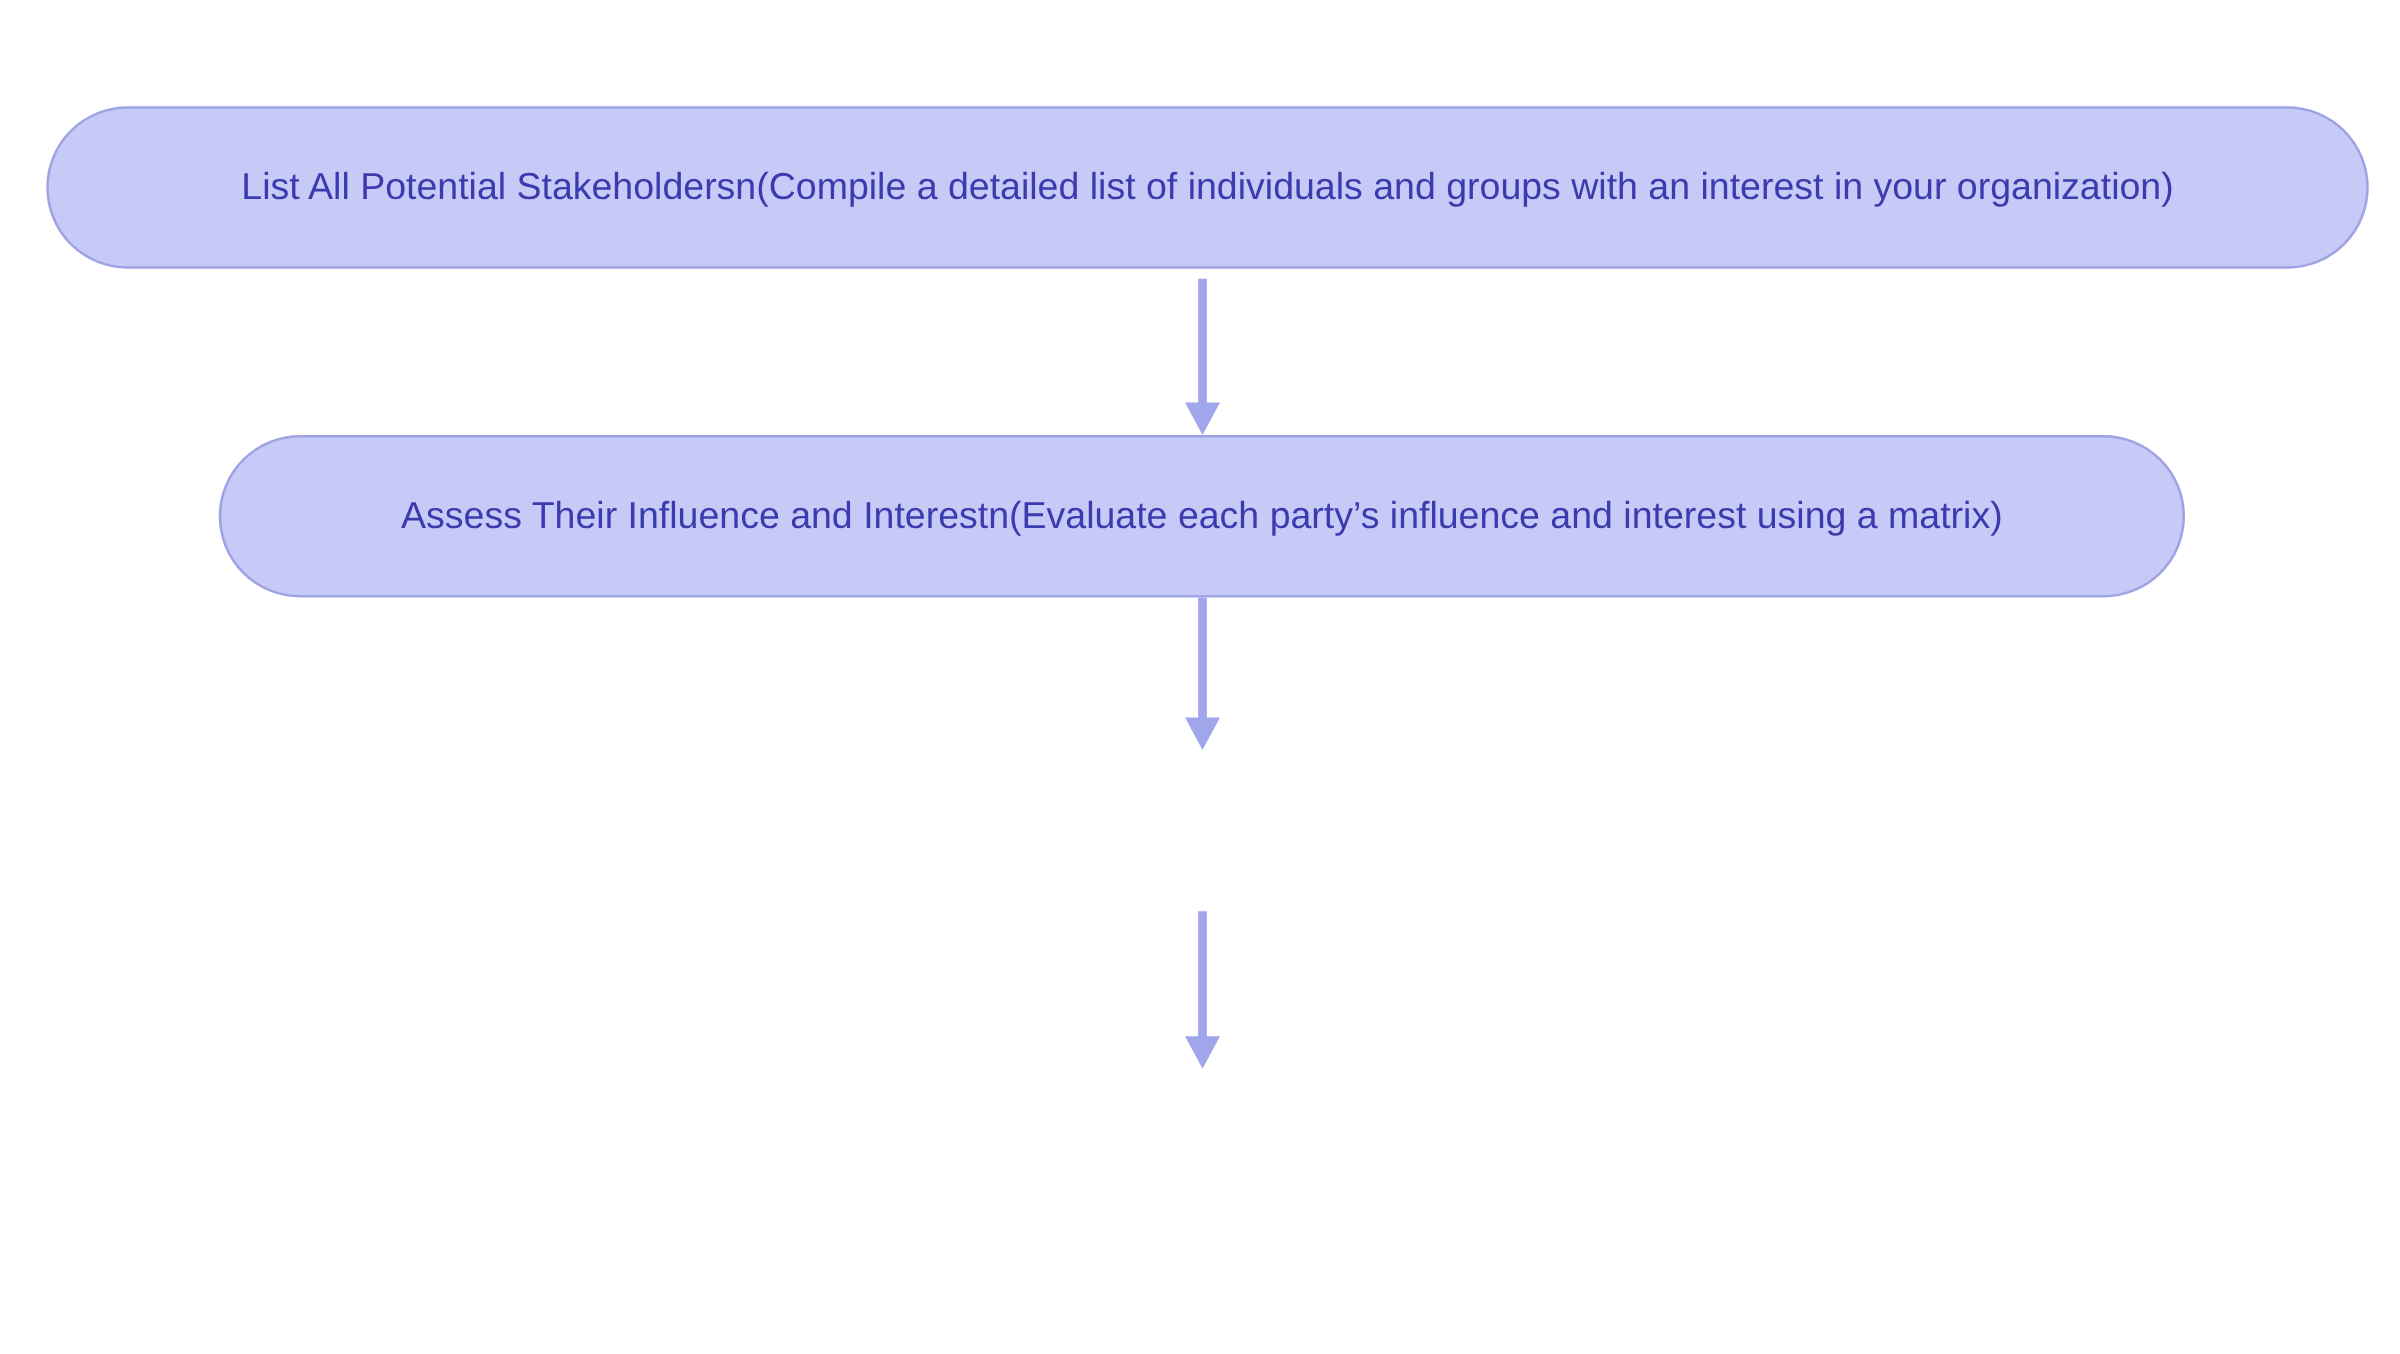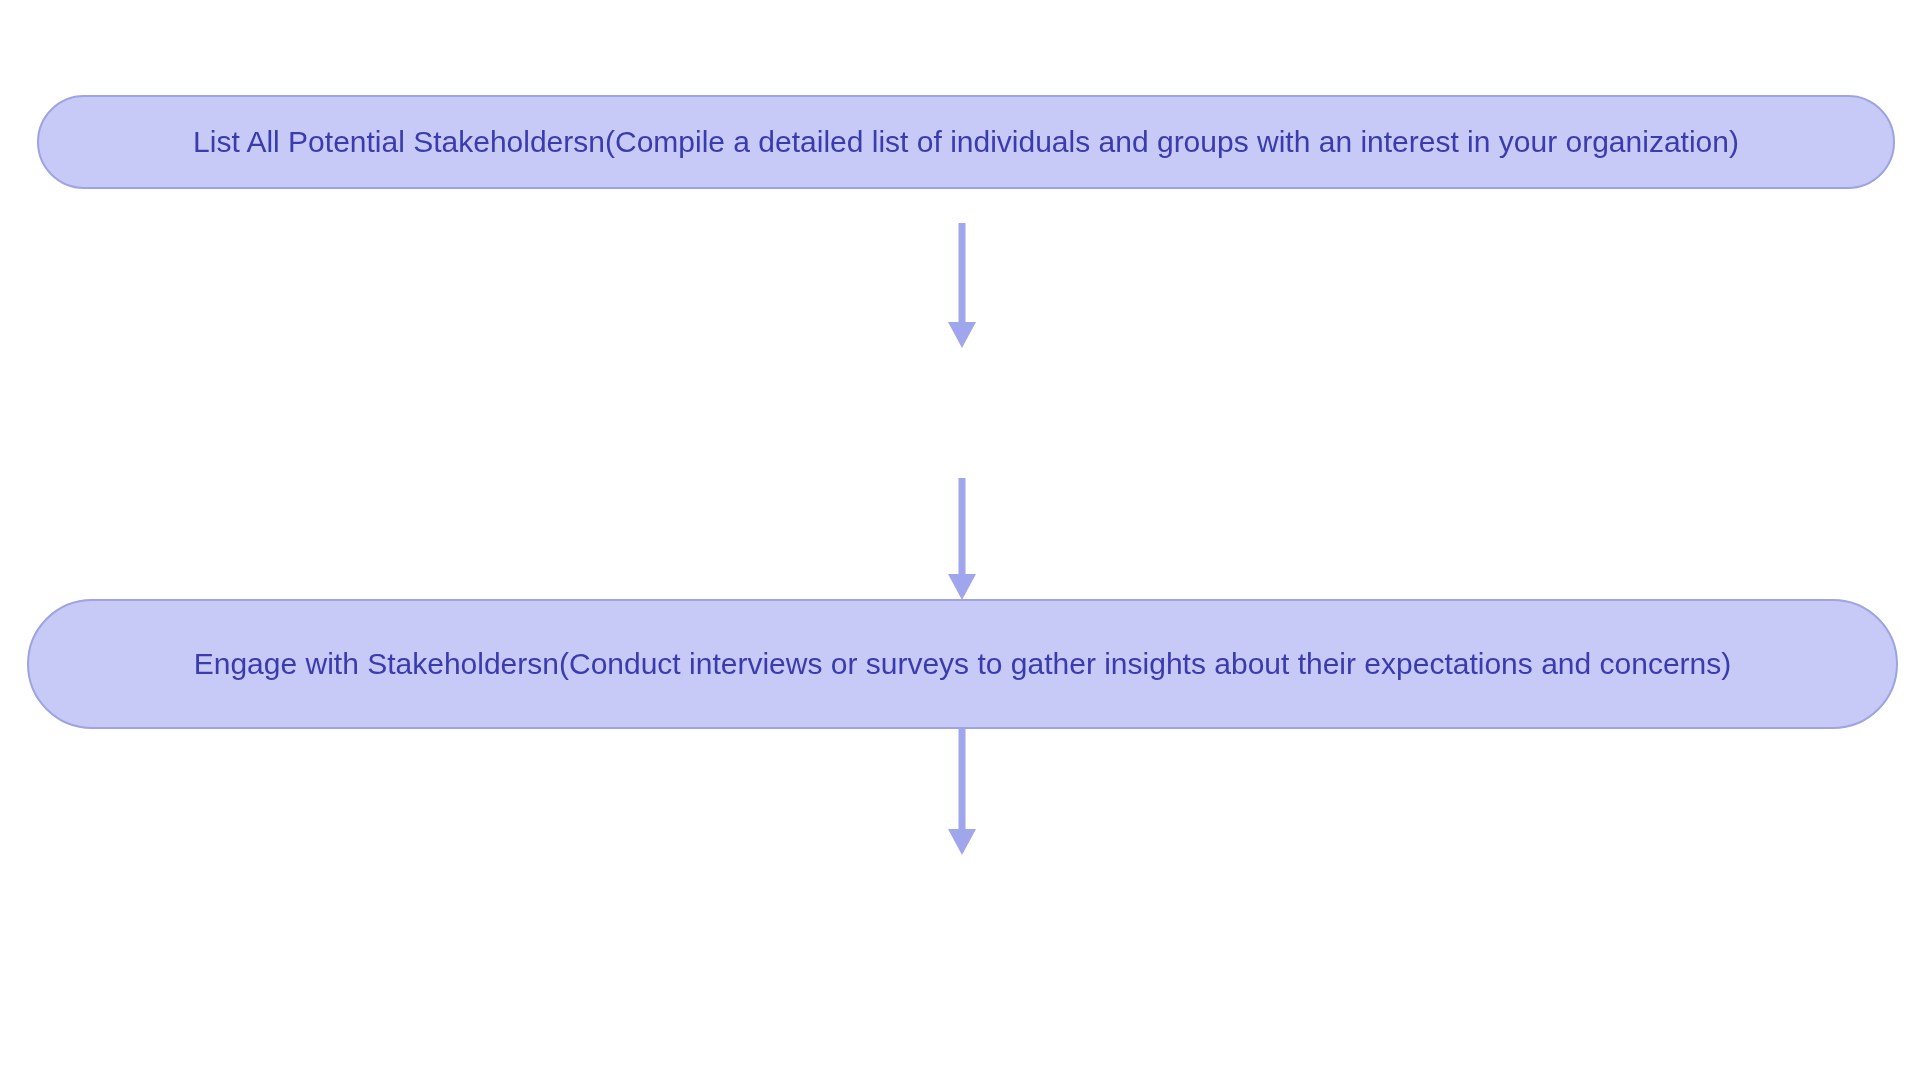--- a/index.html
+++ b/index.html
@@ -26,21 +26,21 @@
     display:flex;
     align-items:center;
     justify-content:center;
     text-align:center;
     color:var(--node-text);
     font-size:30px;
     line-height:1.25;
     padding:0 60px;
     white-space:nowrap;
   }
-  .node-1{left:37px;  top:95px;  width:1858px; height:94px;}
+  .node-1{left:37px;  top:85px;  width:1858px; height:130px;}
   .node-2{left:175px; top:348px; width:1573px; height:130px;}
   .node-3{left:27px;  top:599px; width:1871px; height:130px;}
   .node-4{left:168px; top:855px; width:1589px; height:130px;}
 
   .arrow{
     position:absolute;
     width:30px;
     left:947px;
   }
   .arrow-1{top:223px;height:125px;}
@@ -73,29 +73,29 @@
 
   <div class="node node-1">
     <span>List All Potential Stakeholdersn(Compile a detailed list of individuals and groups with an interest in your organization)</span>
   </div>
 
   <div class="arrow arrow-1">
     <div class="shaft"></div>
     <div class="head"></div>
   </div>
 
+  <div class="node node-2">
+    <span>Assess Their Influence and Interestn(Evaluate each party’s influence and interest using a matrix)</span>
+  </div>
 
   <div class="arrow arrow-2">
     <div class="shaft"></div>
     <div class="head"></div>
   </div>
 
-  <div class="node node-3">
-    <span>Engage with Stakeholdersn(Conduct interviews or surveys to gather insights about their expectations and concerns)</span>
-  </div>
 
   <div class="arrow arrow-3">
     <div class="shaft"></div>
     <div class="head"></div>
   </div>
 
 
 </div>
 
 </body></html>

